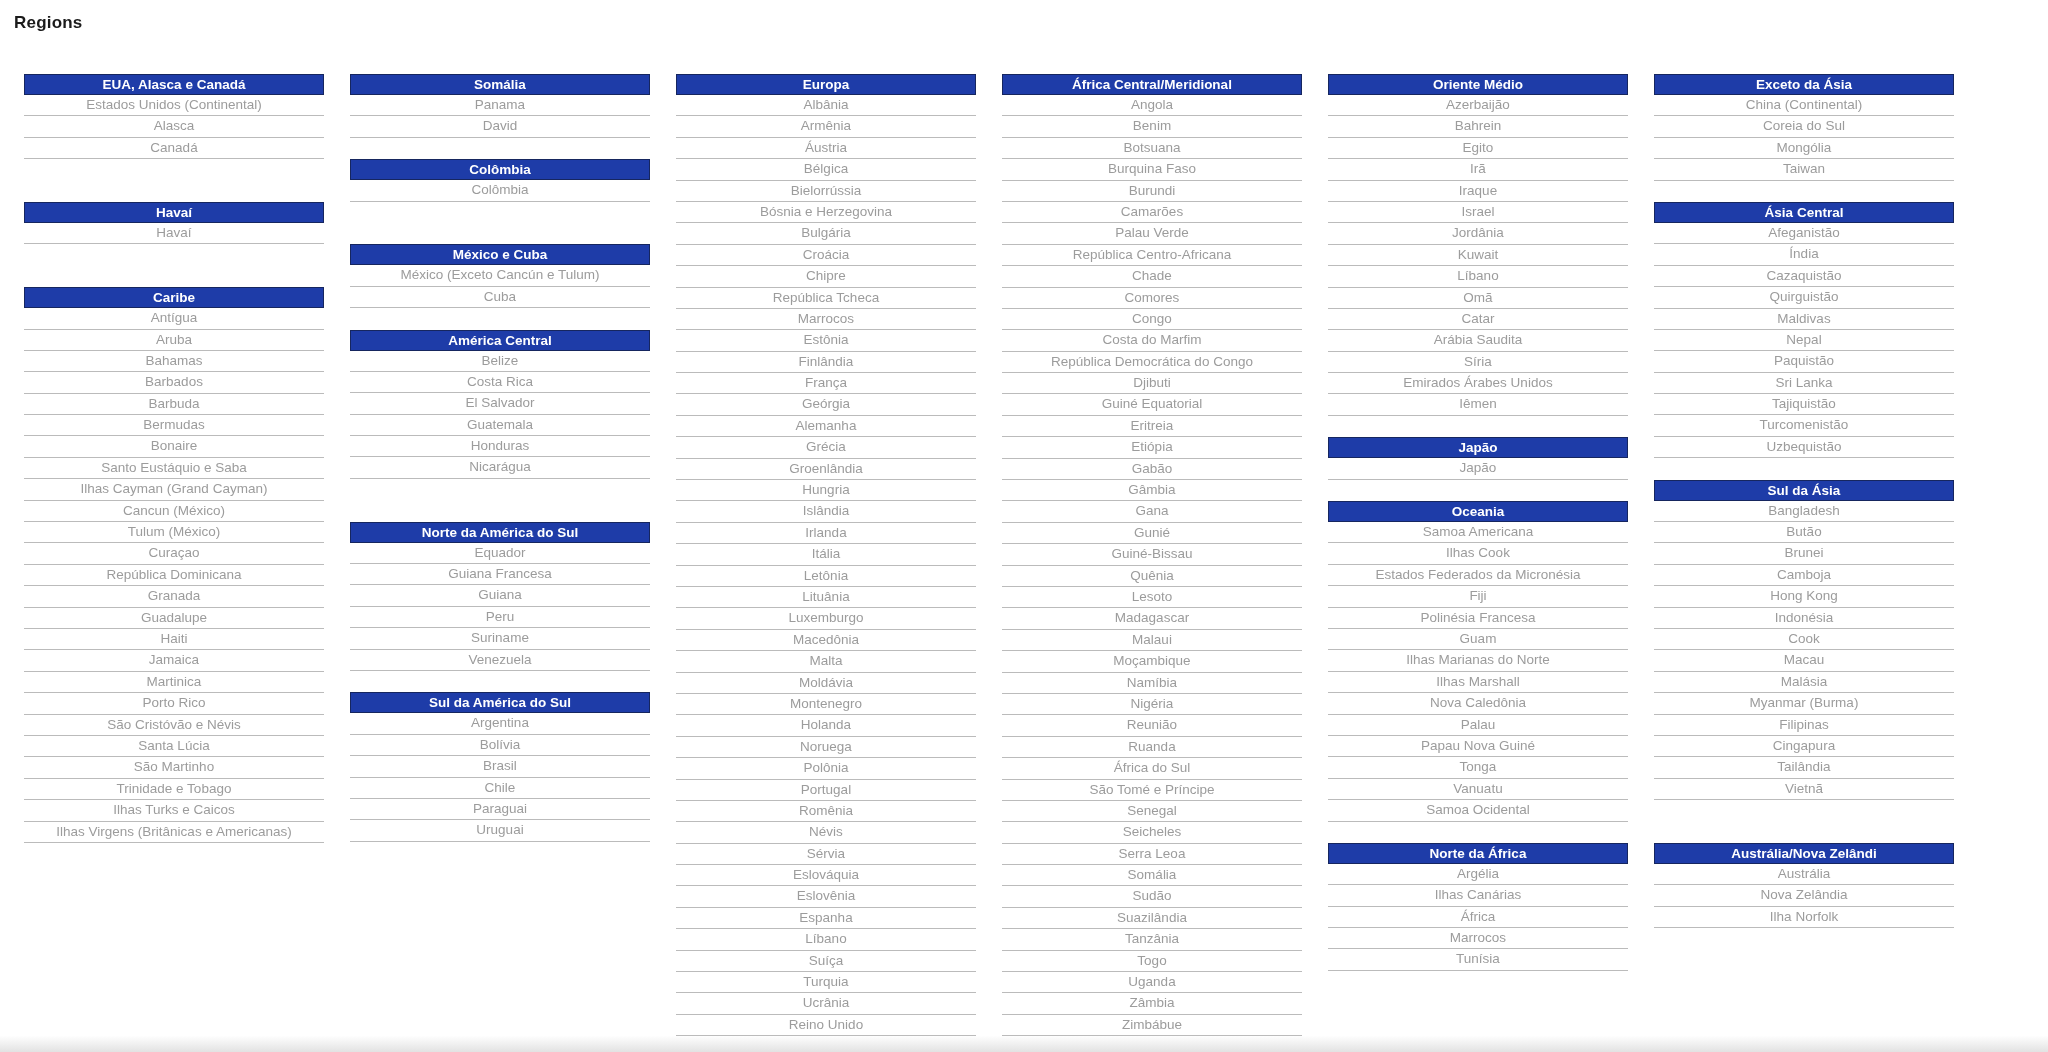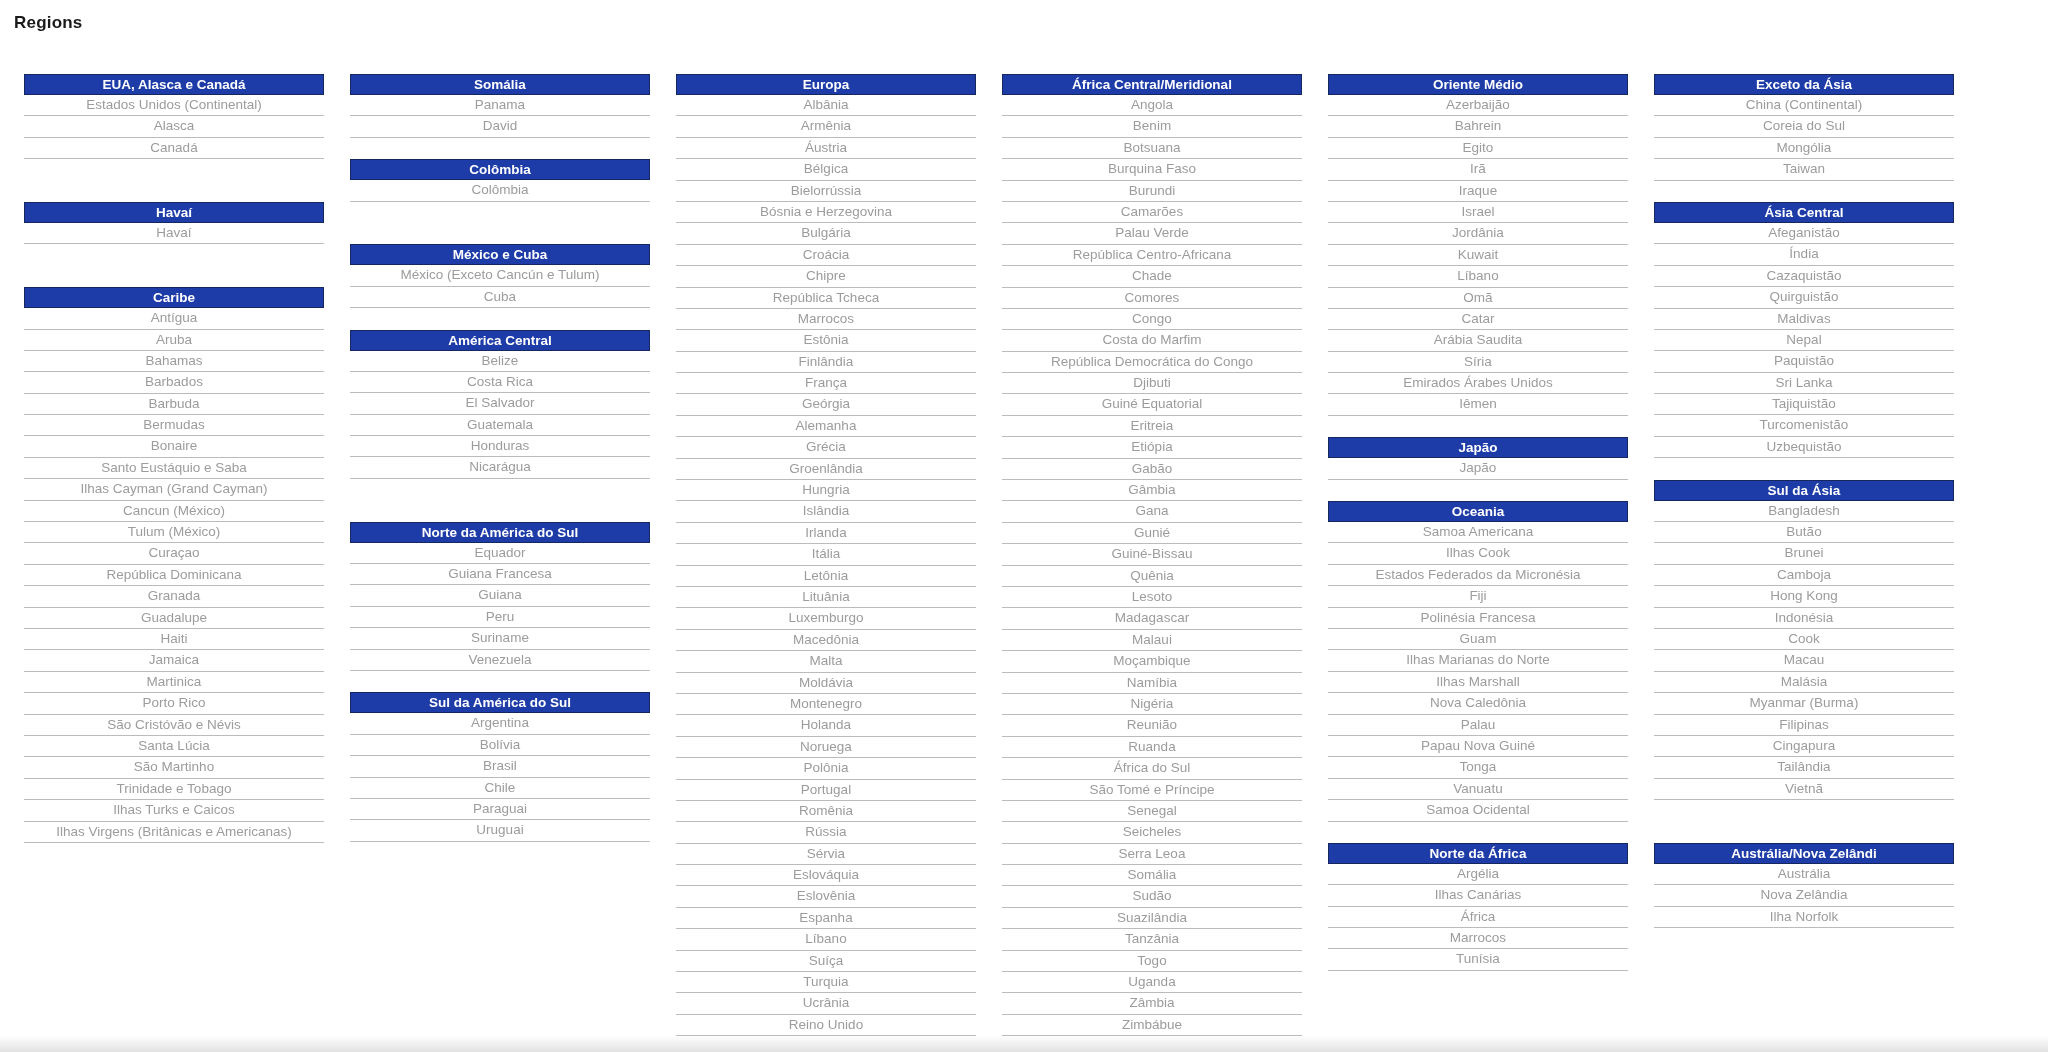--- a/index.html
+++ b/index.html
@@ -174,21 +174,21 @@
         <div class="row">Luxemburgo</div>
         <div class="row">Macedônia</div>
         <div class="row">Malta</div>
         <div class="row">Moldávia</div>
         <div class="row">Montenegro</div>
         <div class="row">Holanda</div>
         <div class="row">Noruega</div>
         <div class="row">Polônia</div>
         <div class="row">Portugal</div>
         <div class="row">Romênia</div>
-        <div class="row">Rússia</div>
+        <div class="row">Névis</div>
         <div class="row">Sérvia</div>
         <div class="row">Eslováquia</div>
         <div class="row">Eslovênia</div>
         <div class="row">Espanha</div>
         <div class="row">Líbano</div>
         <div class="row">Suíça</div>
         <div class="row">Turquia</div>
         <div class="row">Ucrânia</div>
         <div class="row">Reino Unido</div>
       </div>

